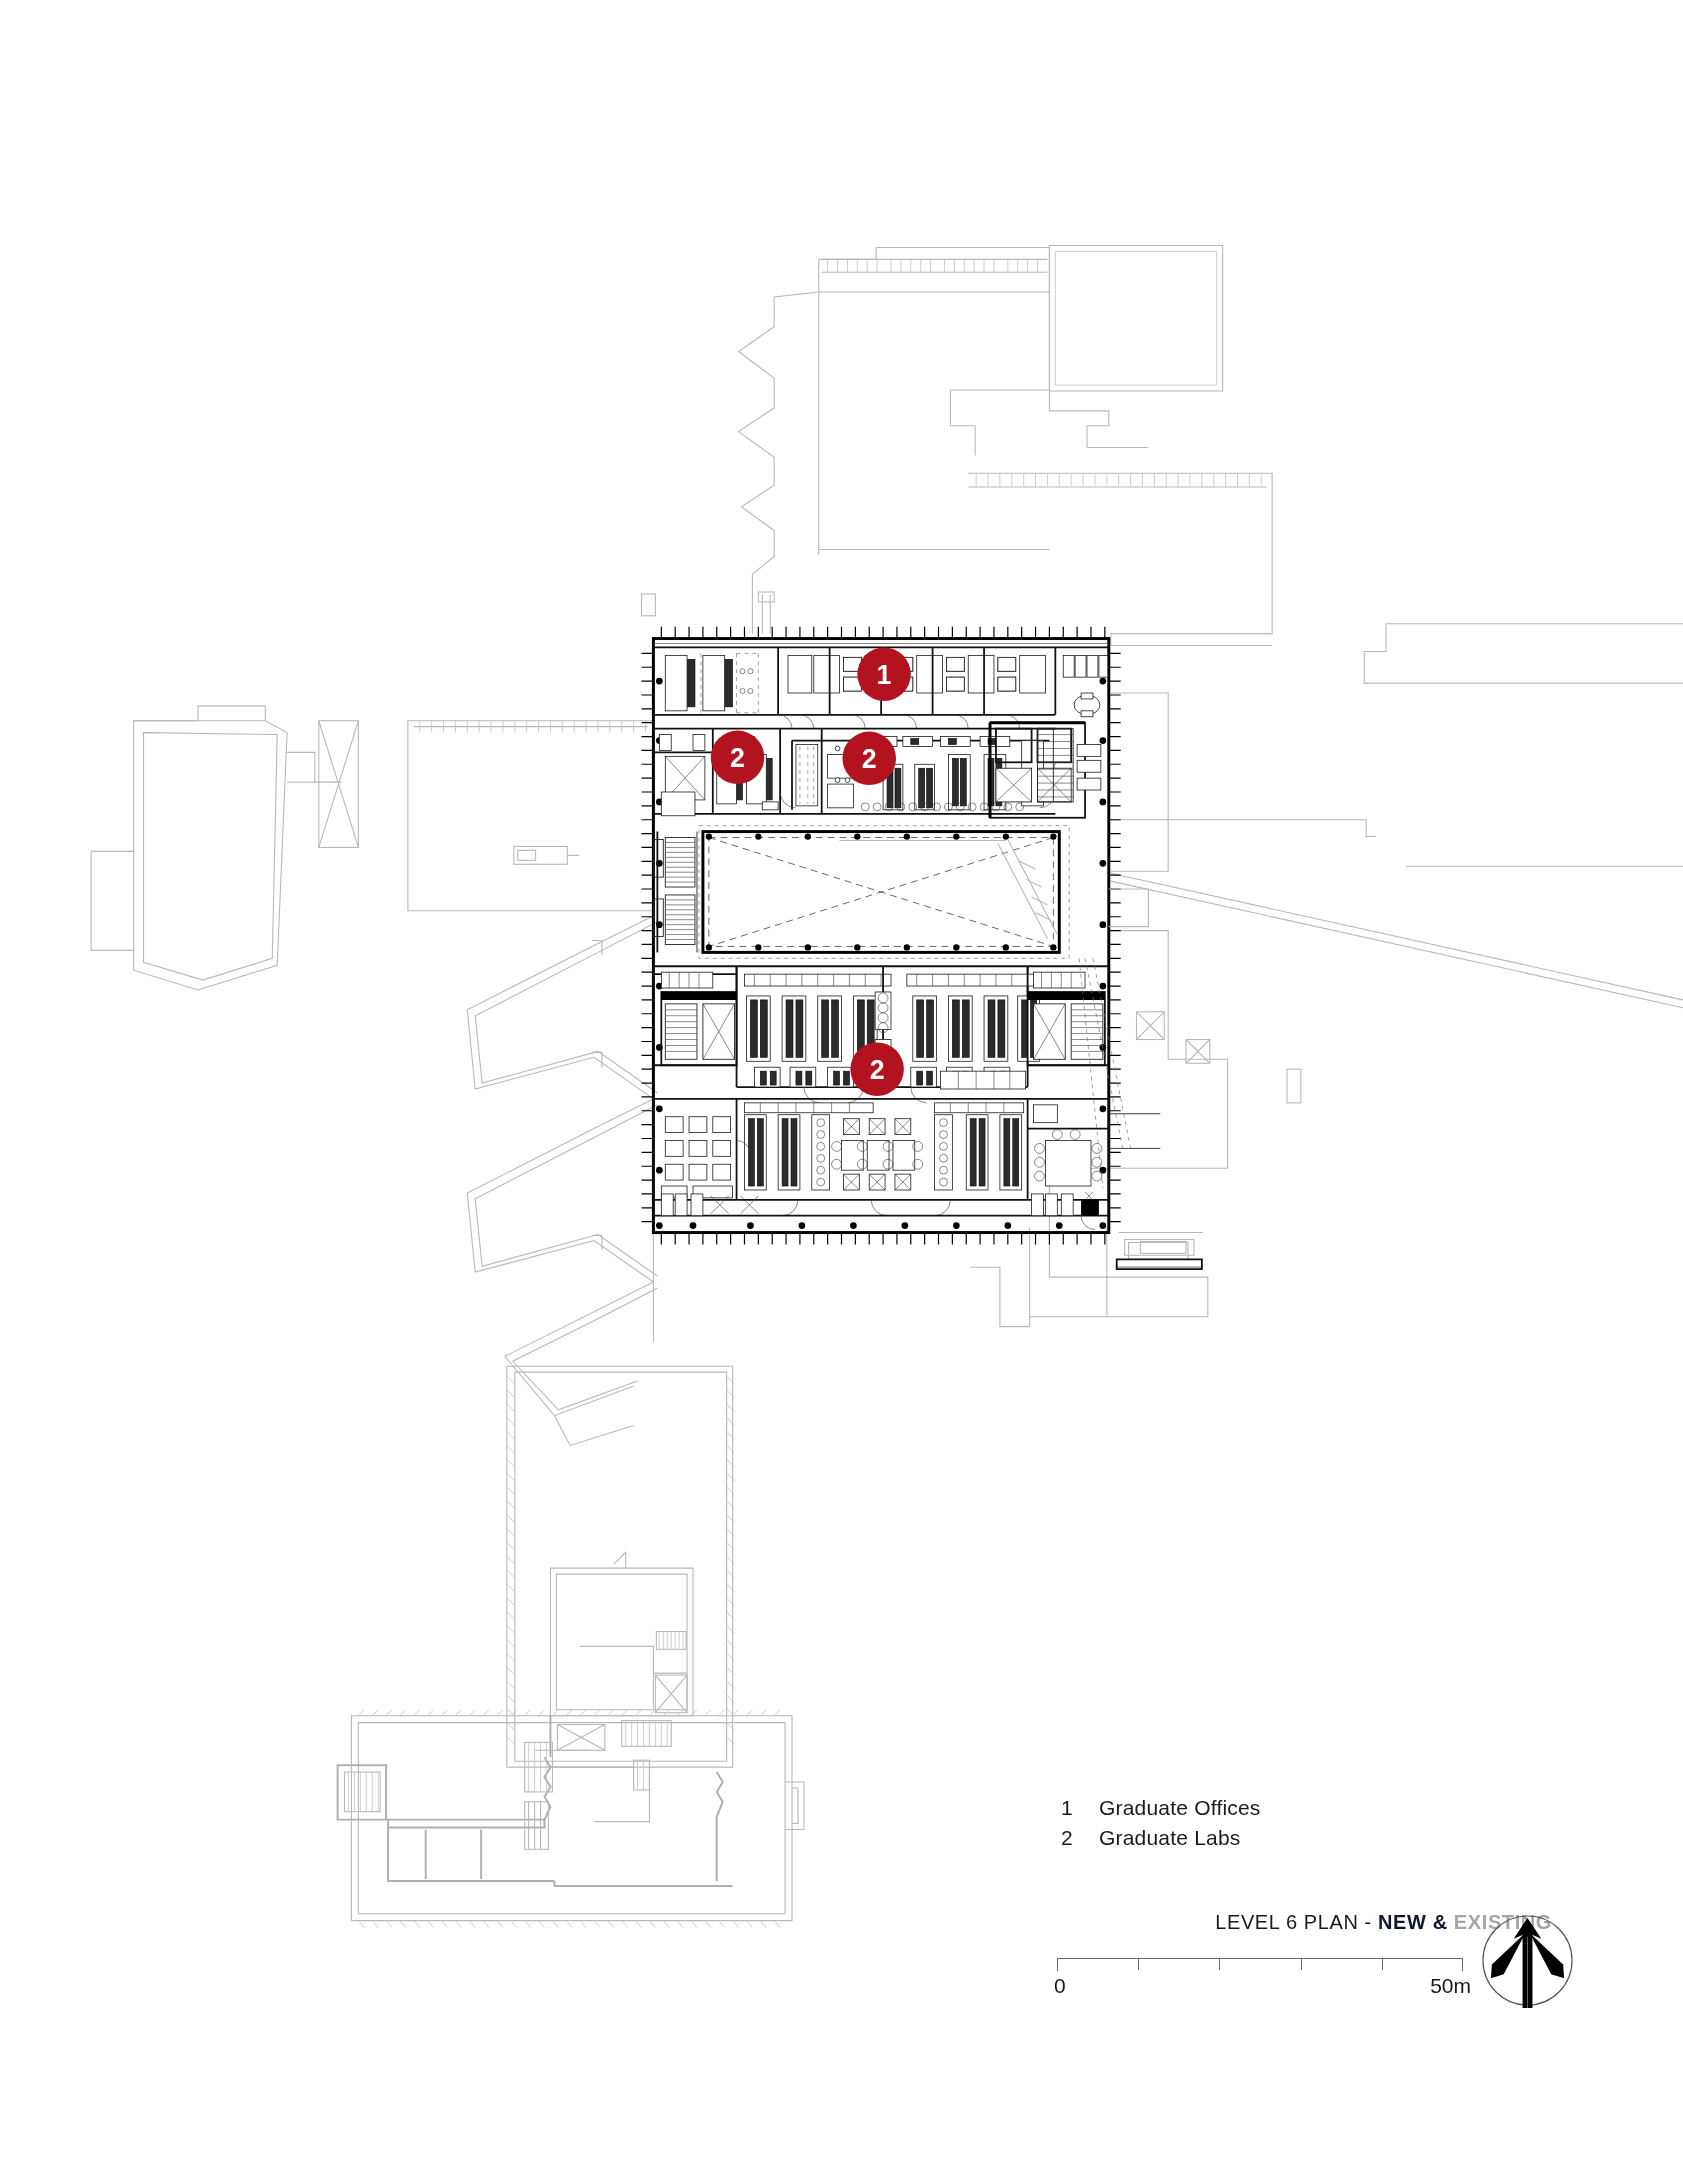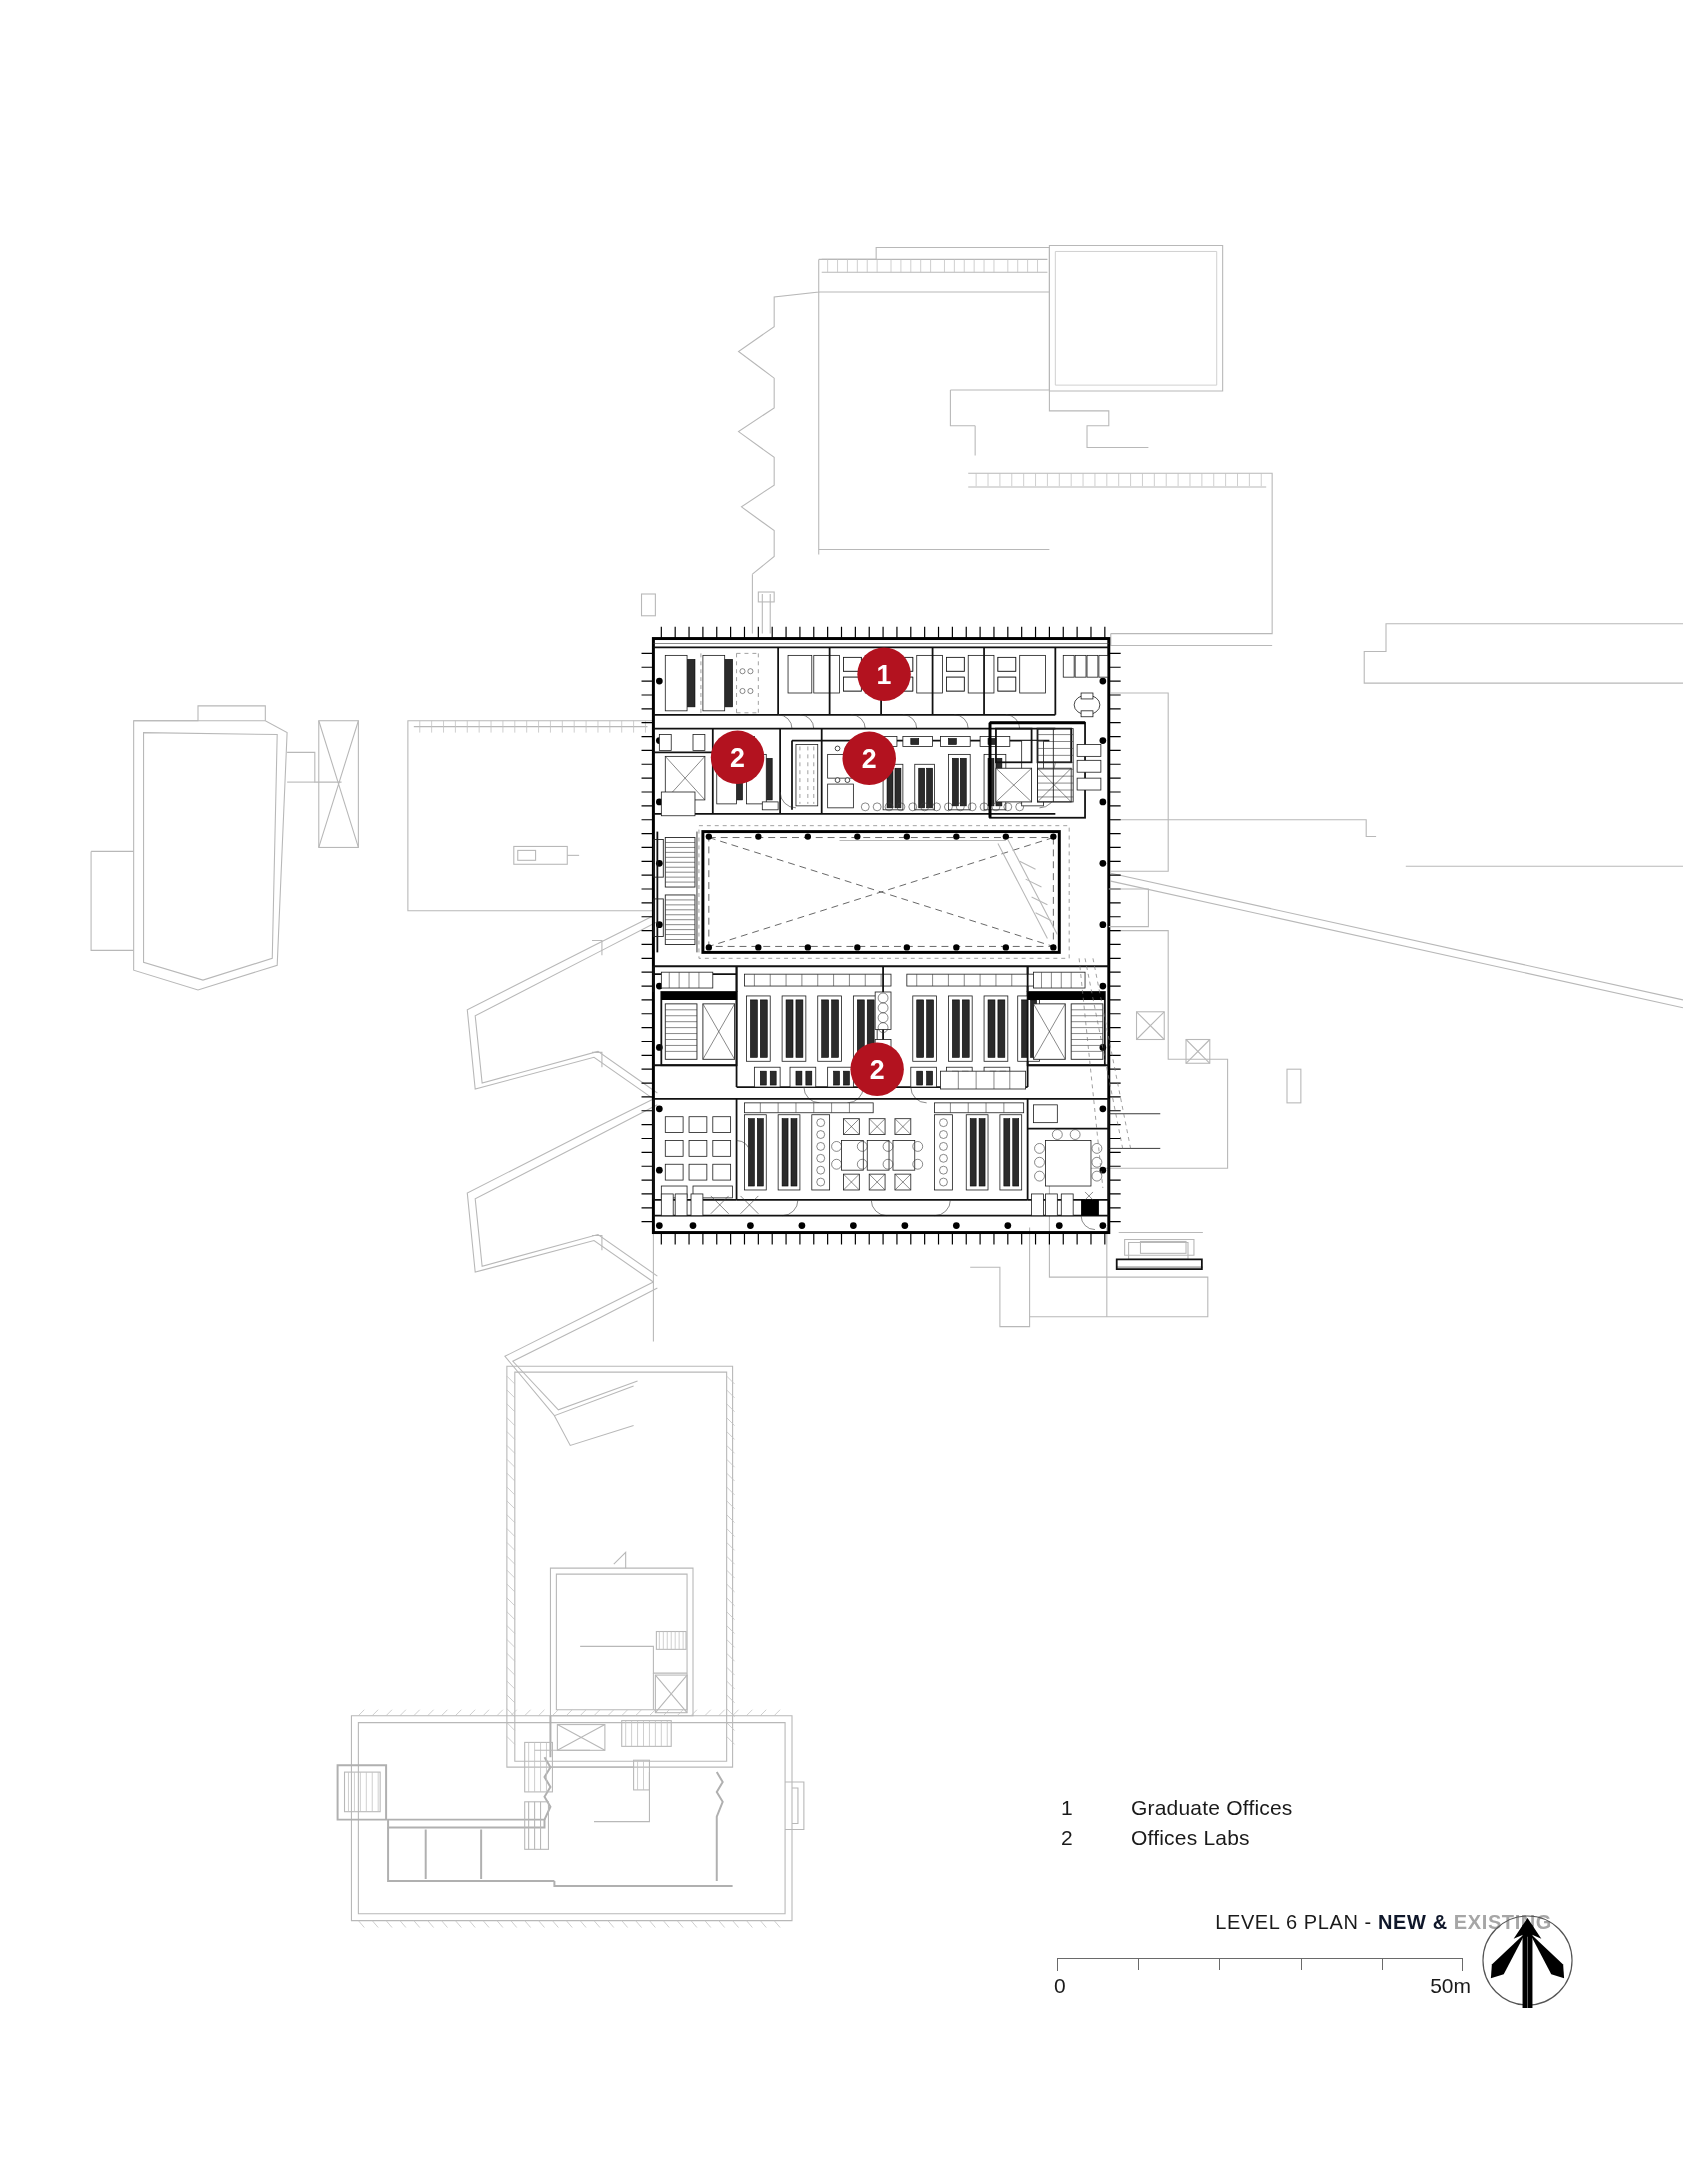--- a/index.html
+++ b/index.html
@@ -75,21 +75,21 @@
     font-size: 21px;
     color: #1a1a1a;
     letter-spacing: 0.2px;
   }
   .legend-num {
     width: 38px;
     flex: 0 0 38px;
     font-size: 21px;
     color: #1a1a1a;
   }
-  .legend-label { white-space: nowrap; margin-left: 32px; }
+  .legend-label { white-space: nowrap; }
 
   
   #titleblock {
     position: absolute;
     left: 1049px;
     top: 1911px;
     width: 594px;
   }
   #title-line {
     text-align: right;
@@ -1112,21 +1112,21 @@
     </g>
   </svg>
 
   <div id="legend">
     <div class="legend-row">
       <span class="legend-num">1</span>
       <span class="legend-label">Graduate Offices</span>
     </div>
     <div class="legend-row">
       <span class="legend-num">2</span>
-      <span class="legend-label">Offices Labs</span>
+      <span class="legend-label">Graduate Labs</span>
     </div>
   </div>
 
   <div id="titleblock">
     <div id="title-line"><span>LEVEL 6 PLAN - </span><span class="bold">NEW &amp;</span><span class="muted"> EXISTING</span></div>
   </div>
 
   <div id="scalebar">
     <div class="sb-line"></div>
     <div class="sb-tick end" style="left:0px;"></div>

